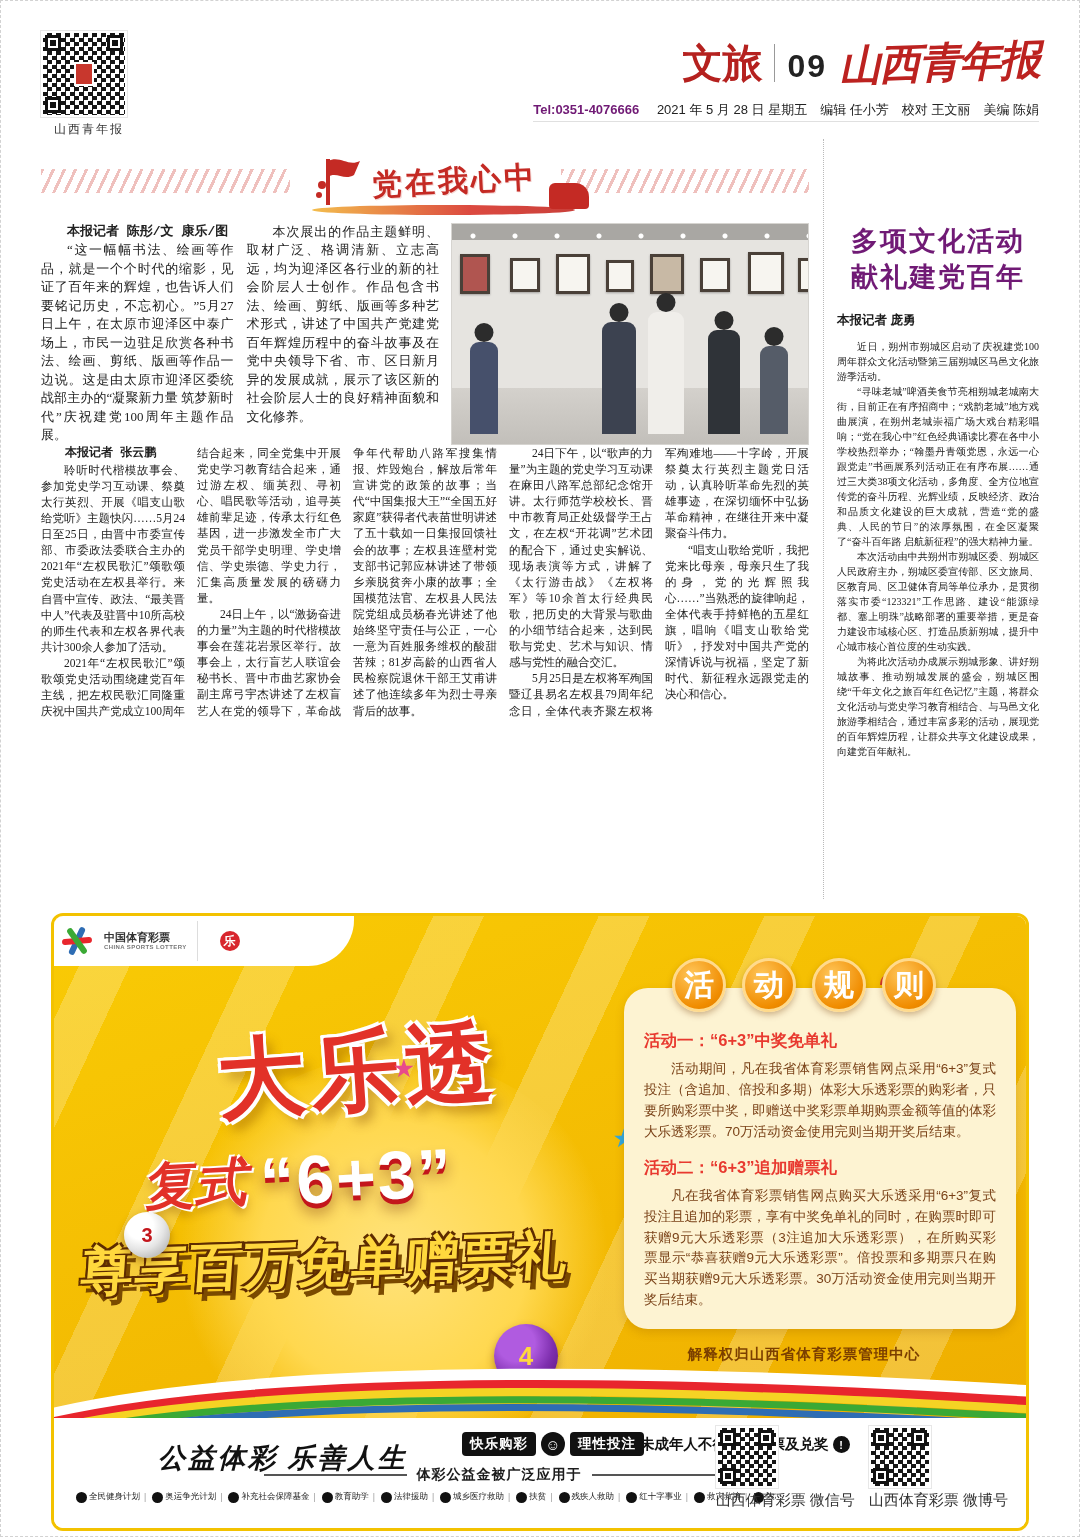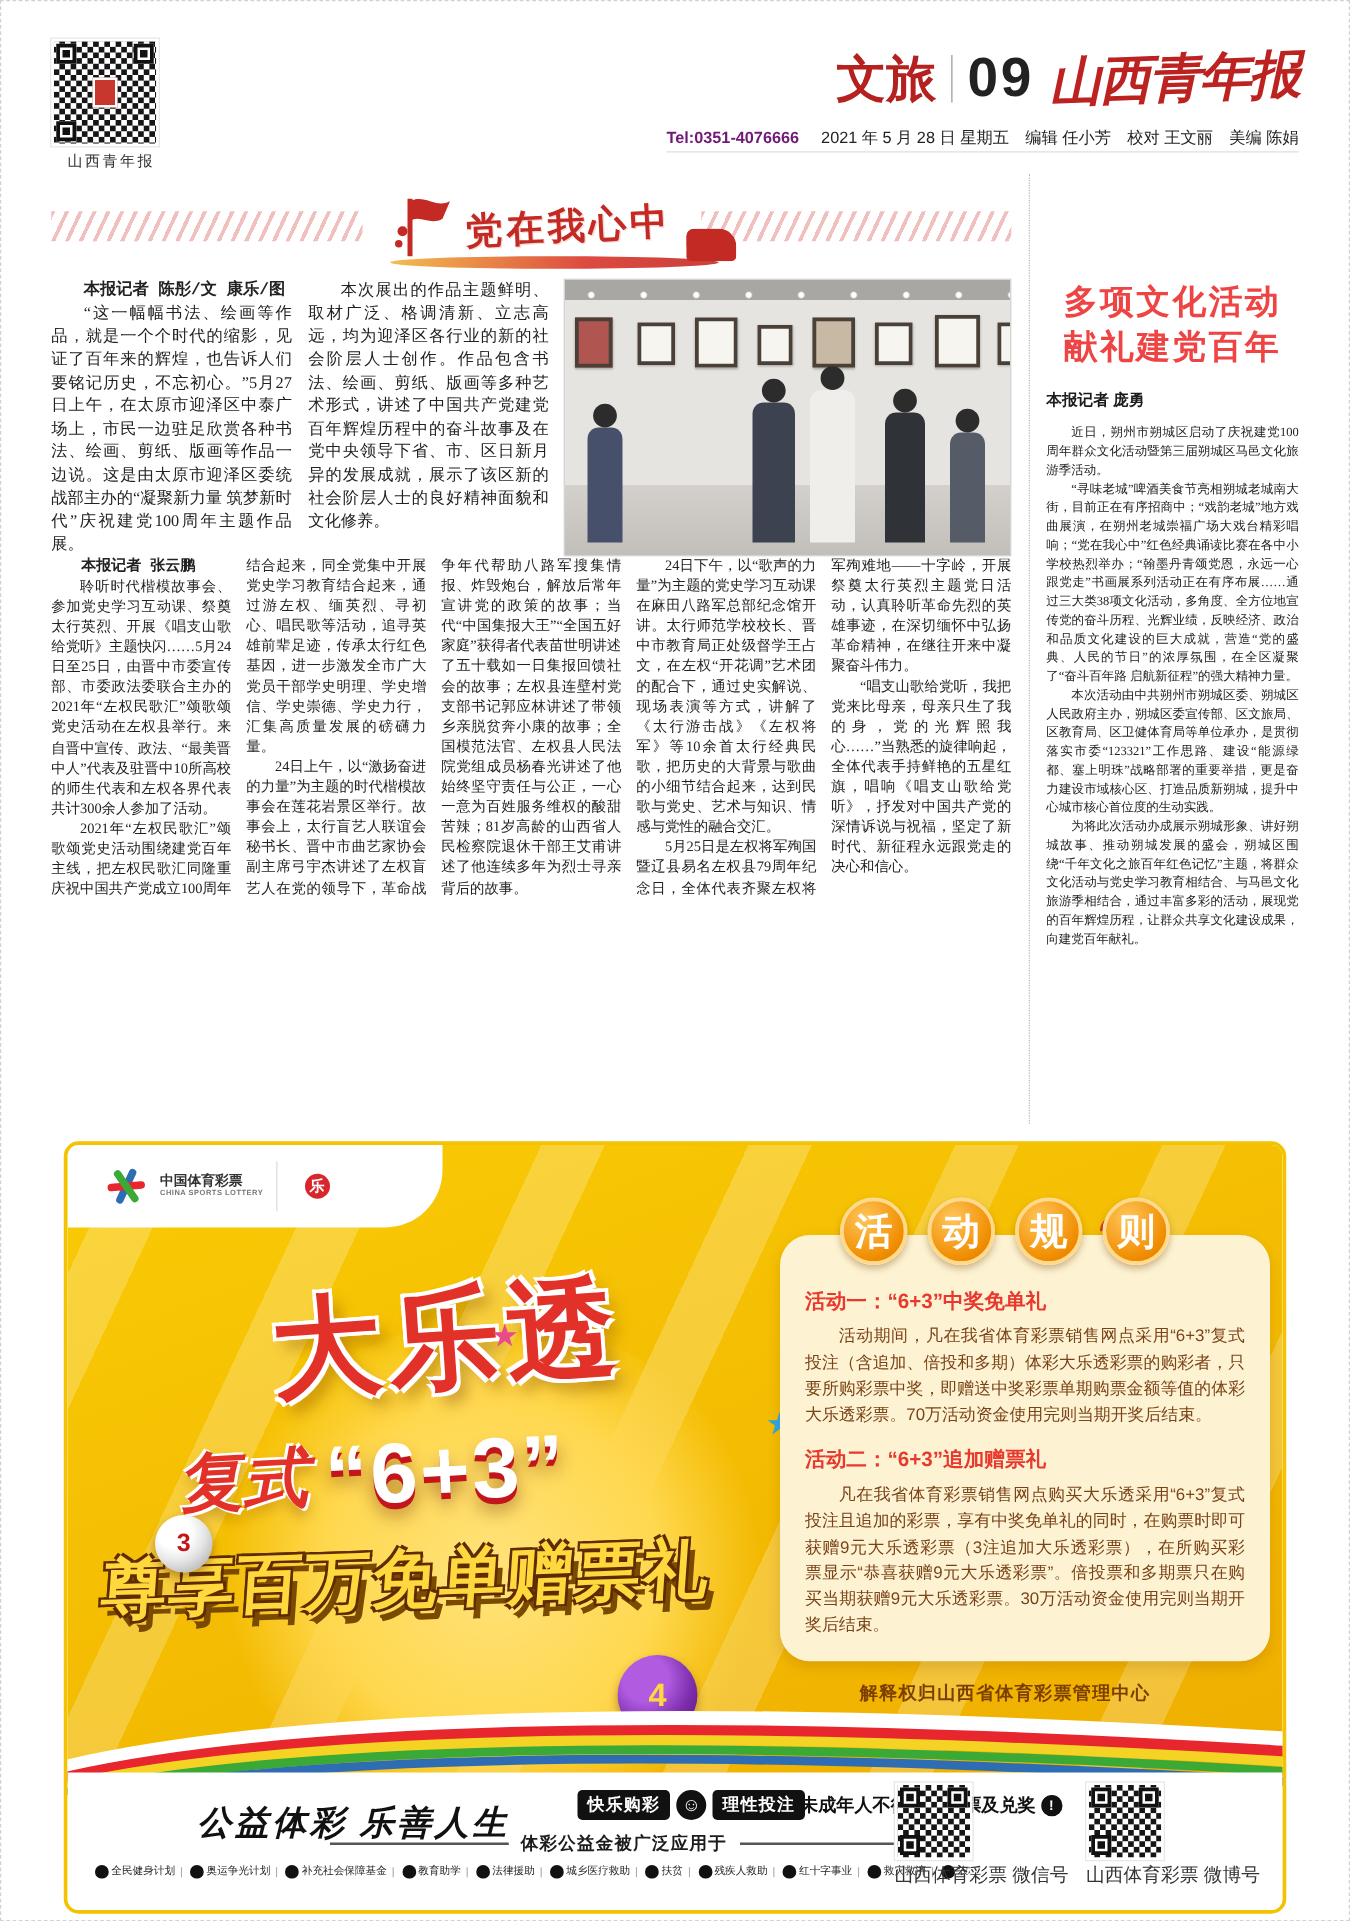--- a/index.html
+++ b/index.html
@@ -17,21 +17,21 @@
   .qr-large{ width:86px; height:86px; }
   .qr .fp{ position:absolute; width:16px; height:16px; border:3px solid #111; background:#fff; }
   .qr .fp::before{ content:""; position:absolute; inset:2px; background:#111; }
   .fp.tl{ top:2px; left:2px; } .fp.tr{ top:2px; right:2px; } .fp.bl{ bottom:2px; left:2px; }
   .qr-center{ position:absolute; left:50%; top:50%; width:20px; height:24px; transform:translate(-50%,-50%); background:#c8372d; border:2px solid #fff; }
   .qr-caption{ font-size:12px; letter-spacing:2px; margin-top:4px; color:#333; }
   .mast-right{ text-align:right; padding-top:4px; }
   .mast-title-row{ display:flex; align-items:baseline; justify-content:flex-end; gap:12px; }
   .section-name{ font-size:40px; font-weight:900; color:#b5211f; font-family:"Liberation Serif", serif; }
   .mast-divider{ width:1px; height:38px; background:#999; align-self:center; }
-  .page-num{ font-size:44px; font-weight:700; color:#222; letter-spacing:2px; }
+  .page-num{ font-size:32px; font-weight:700; color:#222; letter-spacing:2px; }
   .paper-logo{ font-size:42px; font-weight:900; font-style:italic; color:#bc2220; font-family:"Liberation Serif", serif; letter-spacing:-2px; transform:rotate(-2deg); display:inline-block; }
   .mast-info-row{ margin-top:10px; font-size:13px; color:#222; }
   .mast-info-row .tel{ color:#701a75; margin-right:14px; font-weight:700; }
   .mast-rule{ border-bottom:1px solid #e0e0e0; margin-top:2px; }
   
   .content{ display:grid; grid-template-columns:782px 1fr; margin-top:4px; }
   .main-col{ padding-right:14px; }
   .side-col{ border-left:1px dotted #b9b9b9; padding-left:13px; padding-top:84px; overflow:hidden; height:760px;}
   
   .banner{ display:flex; align-items:center; gap:16px; height:84px; }
@@ -54,28 +54,28 @@
   .ph-ceiling{ position:absolute; top:0; left:0; right:0; height:16px; background:#a9a7a3; }
   .ph-ceiling::after{ content:""; position:absolute; left:0; right:0; bottom:1px; height:6px; background-image:radial-gradient(circle,#fff 2px, transparent 3px); background-size:42px 6px; }
   .ph-floor{ position:absolute; bottom:0; left:0; right:0; height:56px; background:linear-gradient(#d4d1cc,#c2bfba); }
   .ph-frame{ position:absolute; background:#f7f5f0; border:3px solid #4a4038; box-shadow:0 1px 2px rgba(0,0,0,.3); }
   .person{ position:absolute; bottom:10px; border-radius:9px 9px 0 0; }
   .person::before{ content:""; position:absolute; top:-19px; left:50%; transform:translateX(-50%); width:19px; height:19px; border-radius:50%; background:#2c2c2c; }
   
   .art2-text{ column-count:5; column-gap:12px; font-family:"Liberation Serif", serif; font-size:11.5px; line-height:1.4; text-align:justify; color:#222; height:276px; overflow:hidden; }
   .art2-text .byline{ font-size:12px; }
   
-  .h3{ font-size:27px; font-weight:900; text-align:center; line-height:1.35; letter-spacing:2px; color:#ef4444; }
+  .h3{ font-size:27px; font-weight:900; text-align:center; line-height:1.35; letter-spacing:2px; color:#701a75; }
   .side-byline{ font-weight:700; font-size:12.5px; margin:16px 0 10px; }
   .side-body{ font-family:"Liberation Serif", serif; font-size:10px; line-height:1.5; text-align:justify; color:#222; }
   
   .ad{ position:relative; width:978px; height:618px; margin:14px auto 0; border:3px solid #f3c200; border-radius:12px; background:#fff; overflow:hidden; }
   .ad-body{ position:absolute; top:0; left:0; right:0; height:508px; background:linear-gradient(160deg,#f9cb05,#efae00); overflow:hidden; }
   .ad-body::before{ content:""; position:absolute; inset:-80px; background:repeating-linear-gradient(115deg, rgba(255,255,255,.22) 0 46px, transparent 46px 150px); }
-  .ad-logos{ position:absolute; top:0; left:0; width:300px; height:66px; background:#fff; border-radius:0 0 46px 0; display:flex; align-items:center; gap:10px; padding:6px 30px; }
+  .ad-logos{ position:absolute; top:0; left:0; width:300px; height:50px; background:#fff; border-radius:0 0 46px 0; display:flex; align-items:center; gap:10px; padding:6px 6px; }
   .logo-mark{ width:34px; height:34px; position:relative; }
   .logo-mark i{ position:absolute; left:14px; top:2px; width:6px; height:30px; border-radius:3px; }
   .logo-mark i:nth-child(1){ background:#2e6db4; transform:rotate(25deg); }
   .logo-mark i:nth-child(2){ background:#e8262d; transform:rotate(85deg); }
   .logo-mark i:nth-child(3){ background:#3aa935; transform:rotate(145deg); }
   .logo-text{ font-size:11px; font-weight:700; color:#333; line-height:1.2; }
   .logo-text small{ display:block; font-size:6px; color:#777; letter-spacing:.4px; }
   .logo-sep{ width:1px; height:40px; background:#ddd; }
   .star-logo{ position:relative; width:44px; height:44px; }
   .star-shape{ width:44px; height:44px; background:conic-gradient(#e8262d,#f5d324,#3aa935,#2e6db4,#e8262d); clip-path:polygon(50% 0%,61% 35%,98% 35%,68% 57%,79% 91%,50% 70%,21% 91%,32% 57%,2% 35%,39% 35%); }

